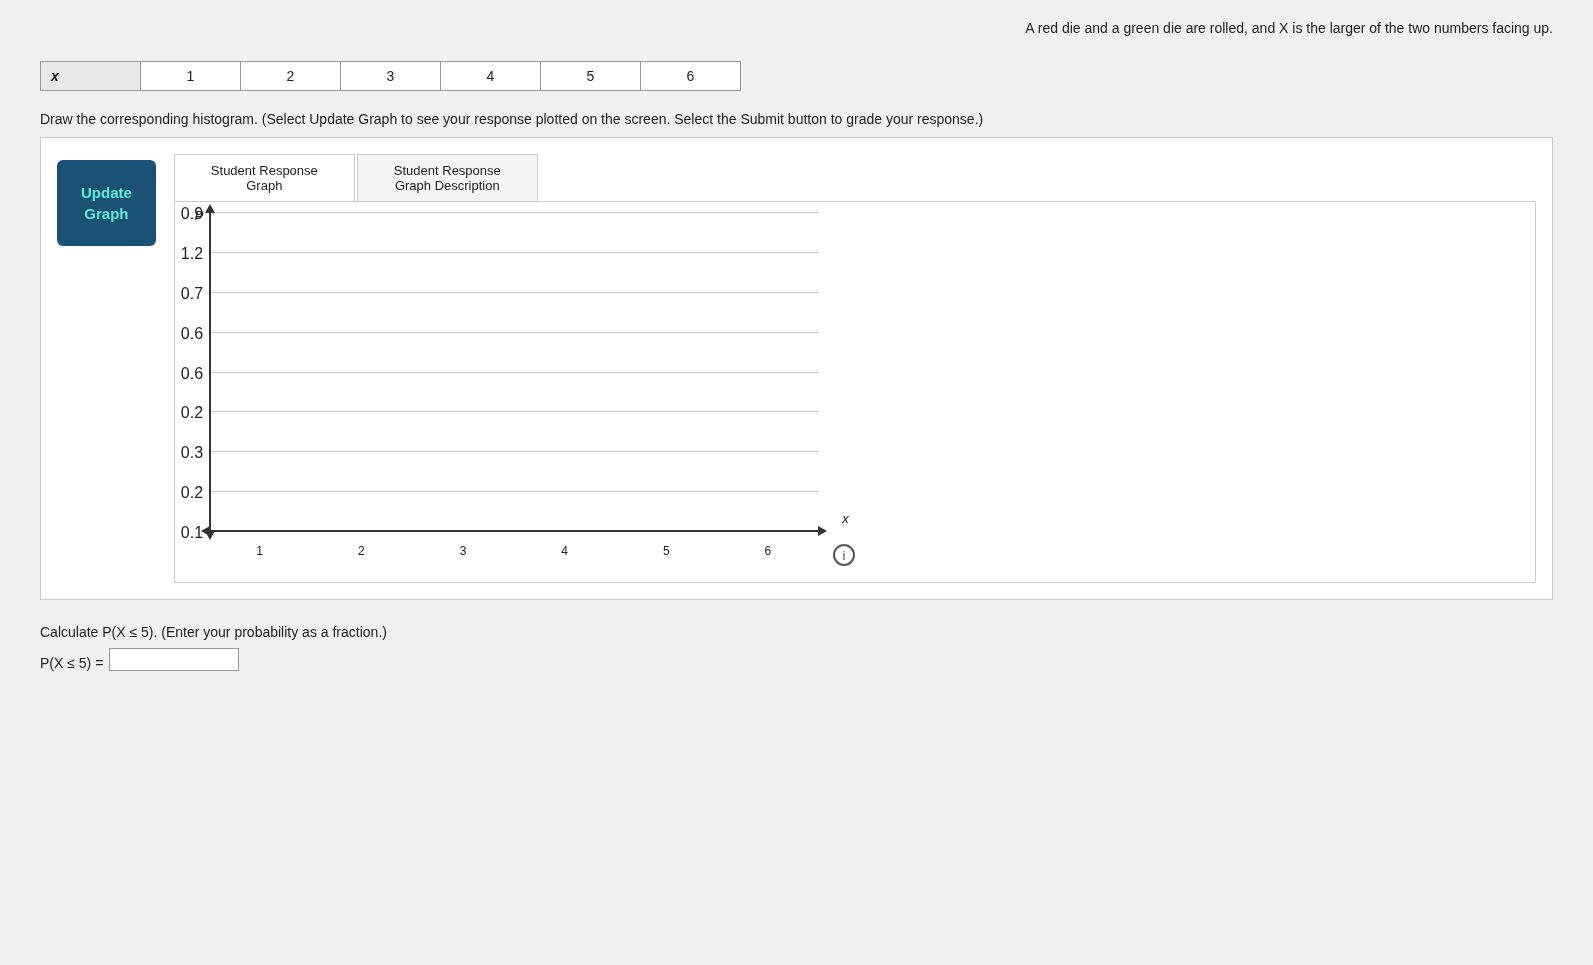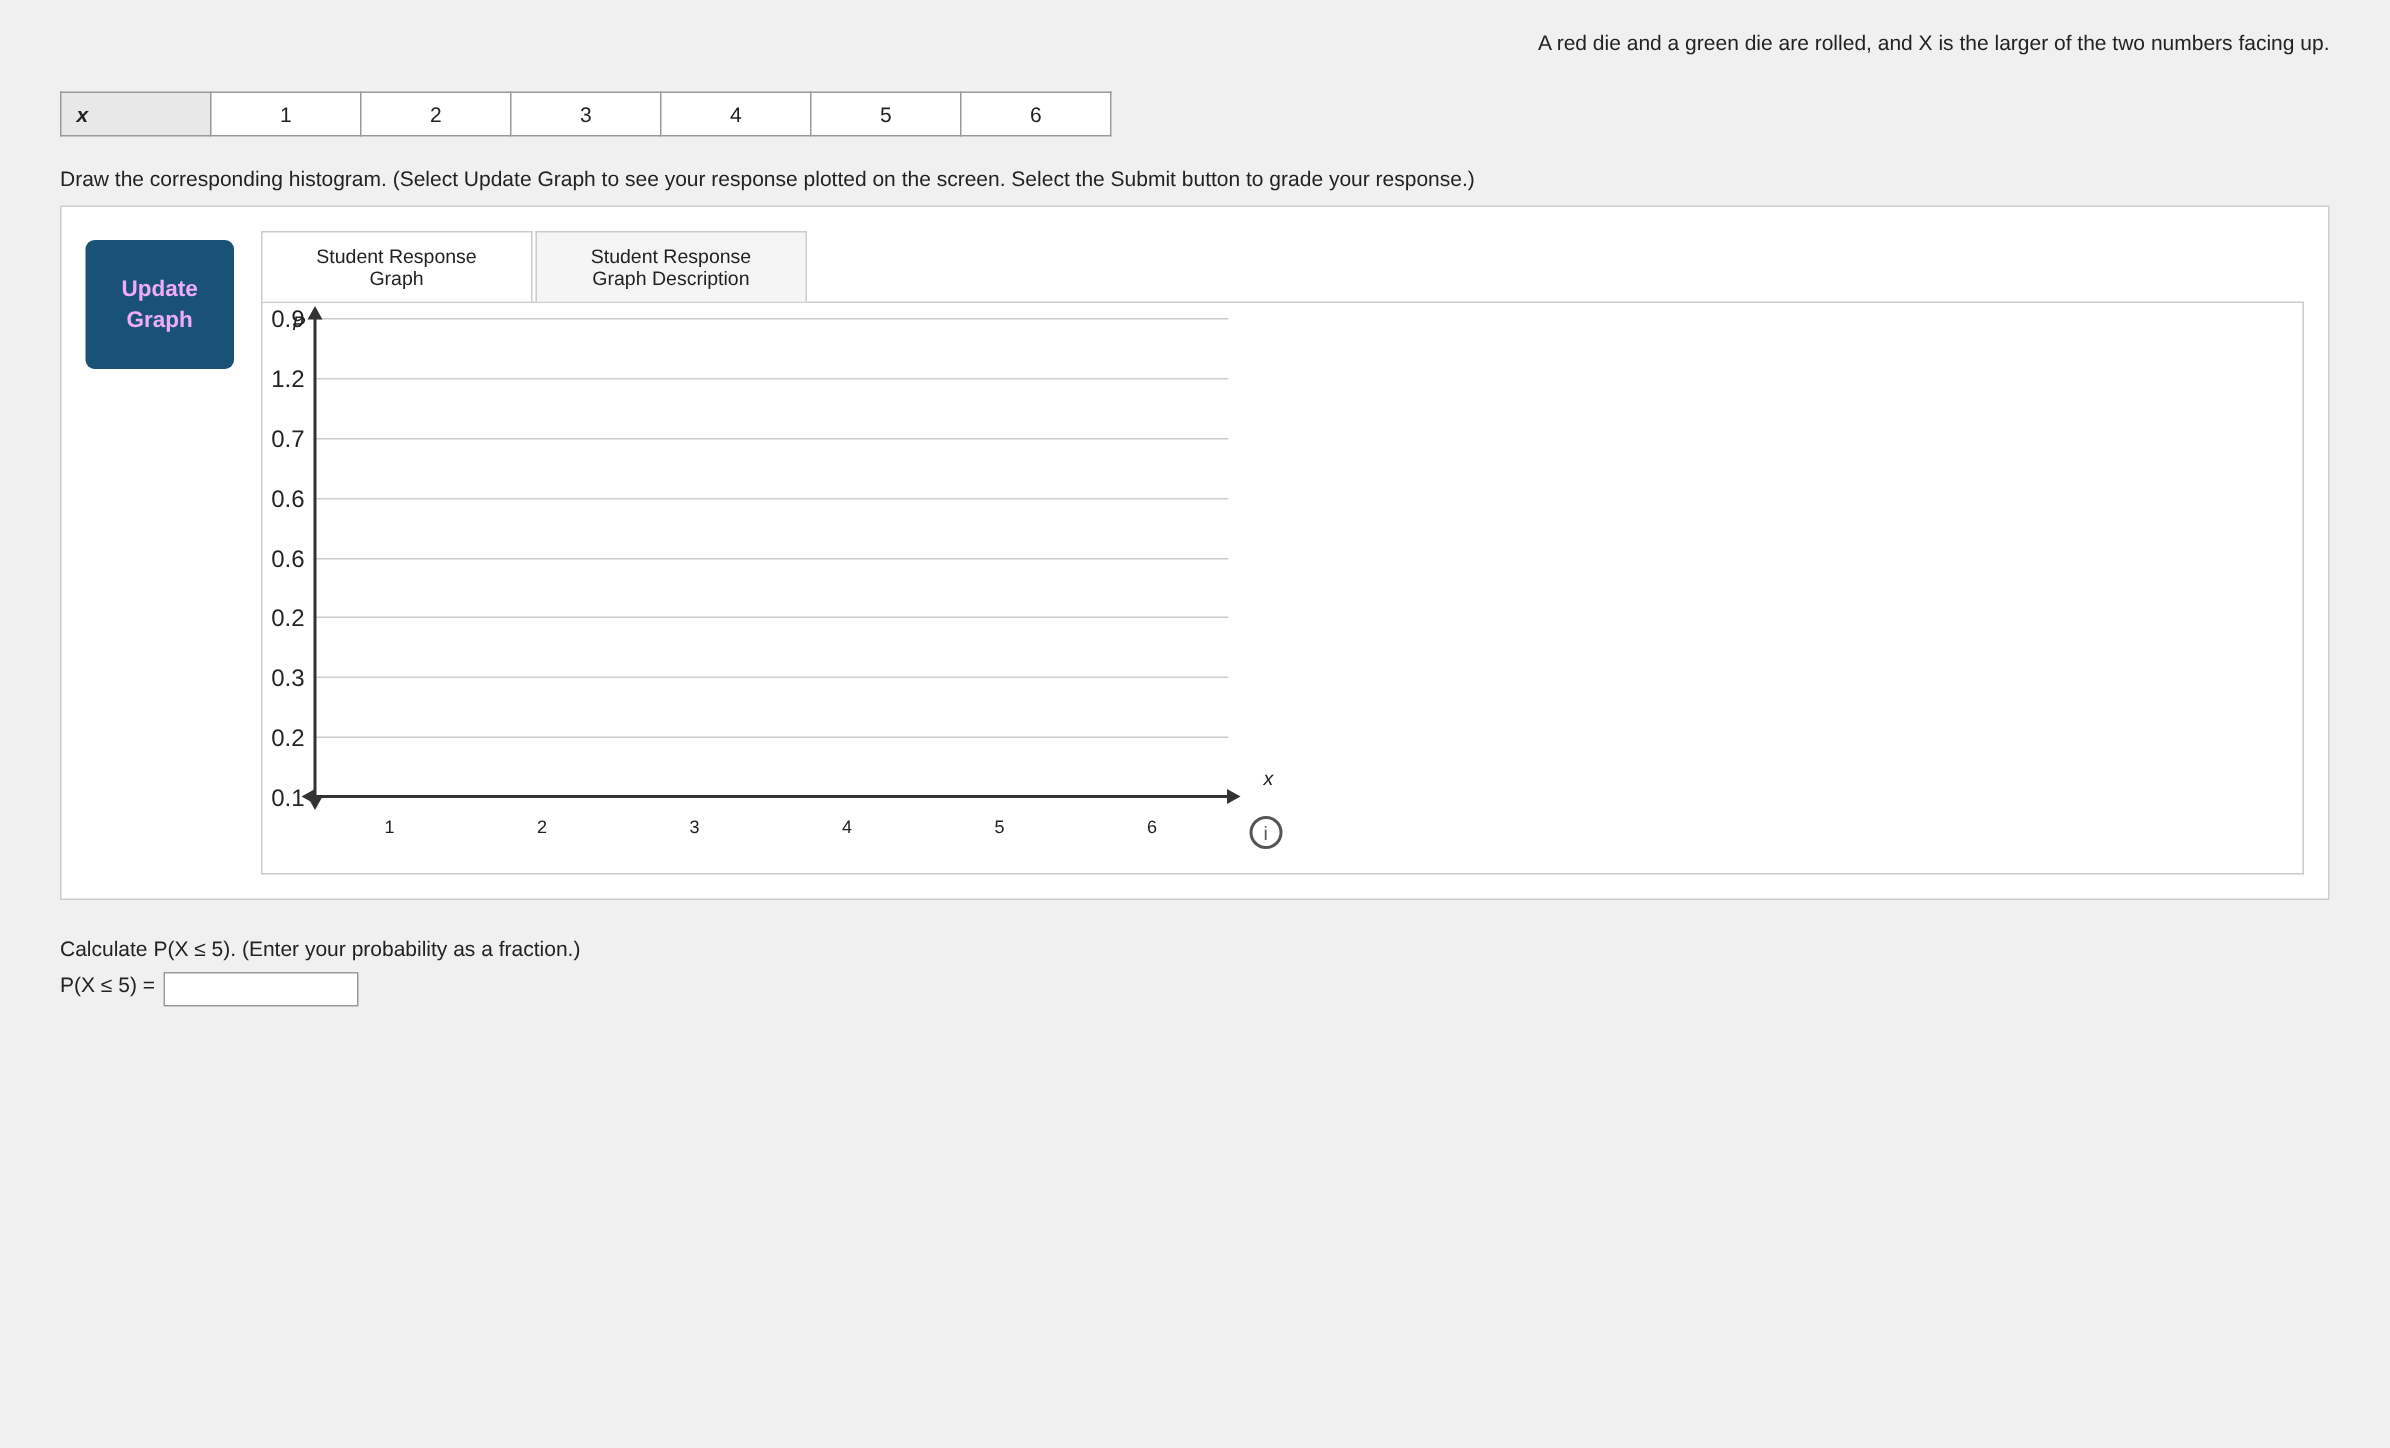--- a/index.html
+++ b/index.html
@@ -48,21 +48,21 @@
       background: #fff;
       border: 1px solid #ccc;
       padding: 16px;
       display: flex;
       flex-direction: row;
       align-items: flex-start;
       margin-bottom: 24px;
     }
     .update-graph-btn {
       background: #1a5276;
-      color: #f0abfc;
+      color: #5eead4;
       border: none;
       border-radius: 6px;
       padding: 22px 24px;
       font-size: 15px;
       font-weight: bold;
       cursor: pointer;
       min-width: 90px;
       text-align: center;
       line-height: 1.4;
       margin-right: 18px;
@@ -226,21 +226,21 @@
     }
     .calculate-section {
       margin-top: 4px;
       font-size: 14px;
     }
     .calculate-section .calc-line {
       margin-bottom: 8px;
     }
     .calc-input-row {
       display: flex;
-      align-items: flex-start;
+      align-items: flex-end;
       font-size: 14px;
     }
     .calc-input-row input[type="text"] {
       border: 1px solid #999;
       padding: 3px 6px;
       font-size: 13px;
       width: 130px;
       margin-left: 6px;
     }
   </style>

